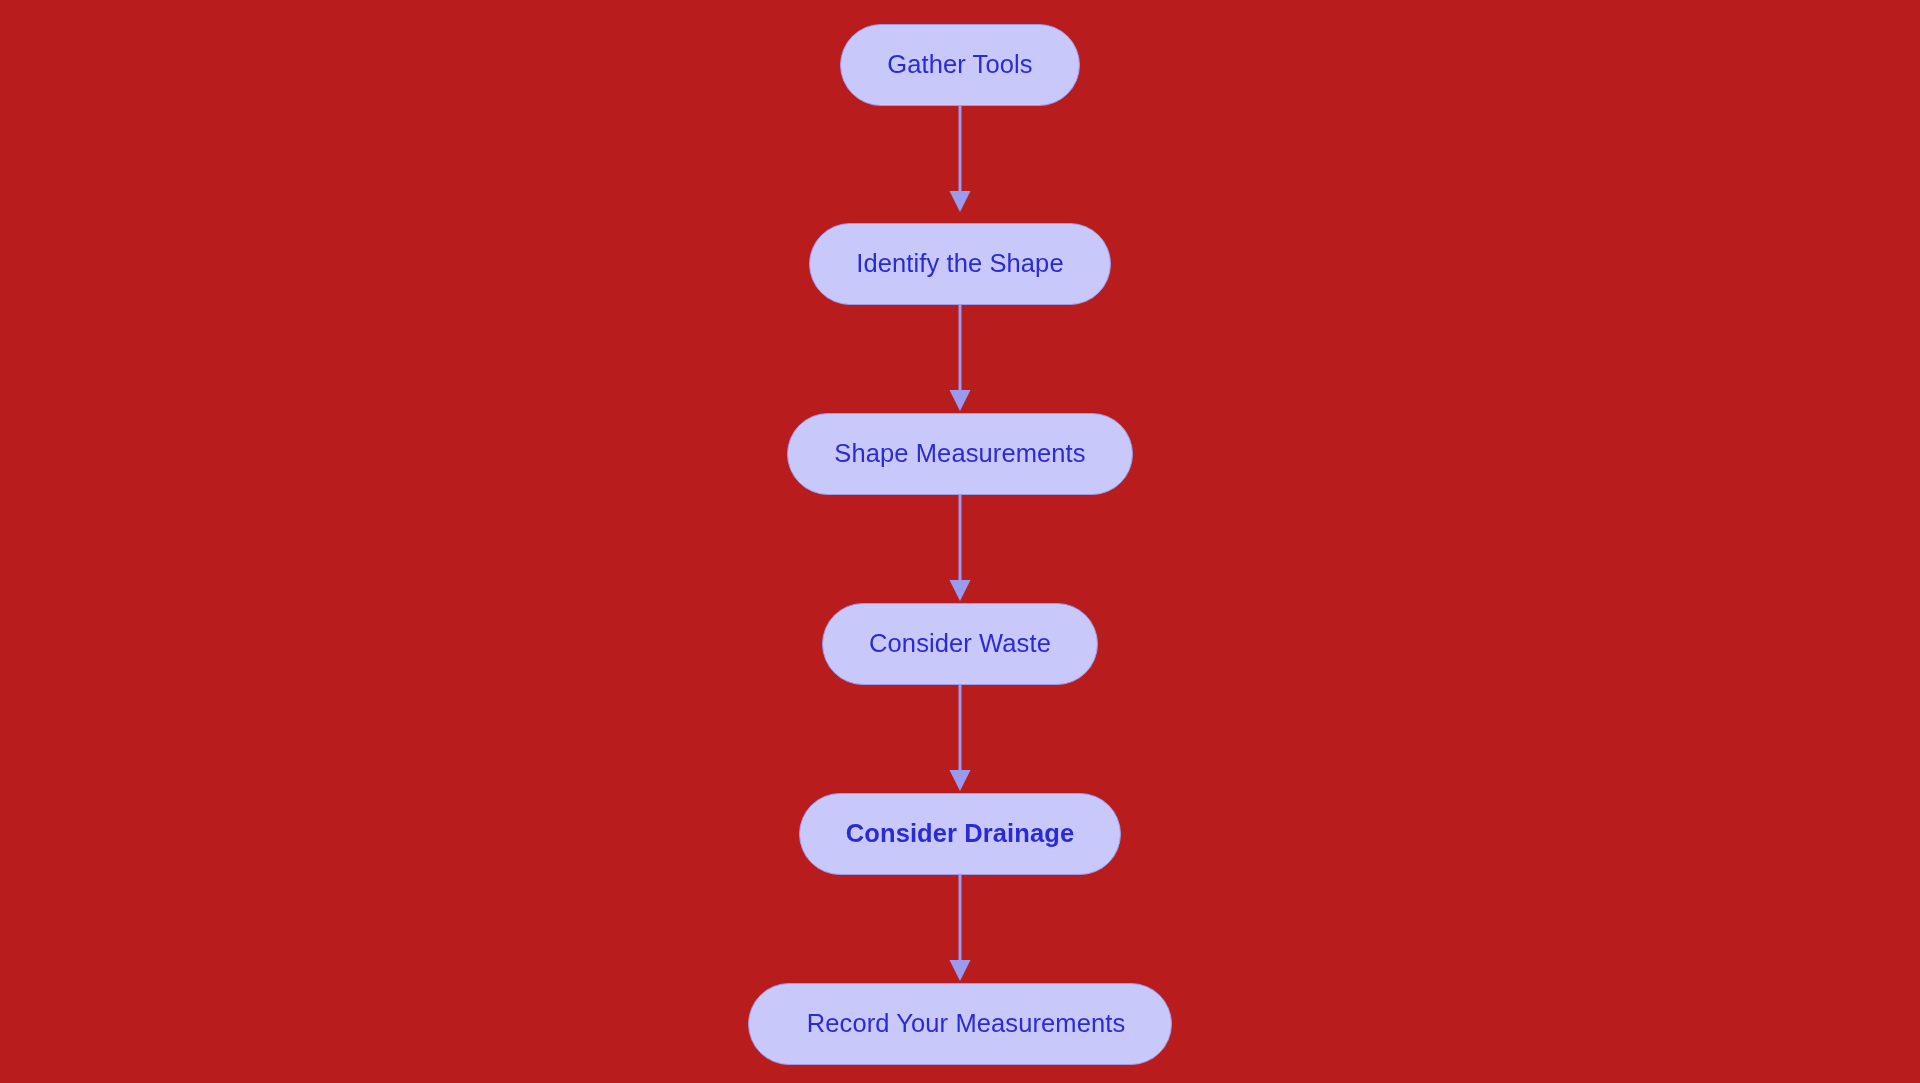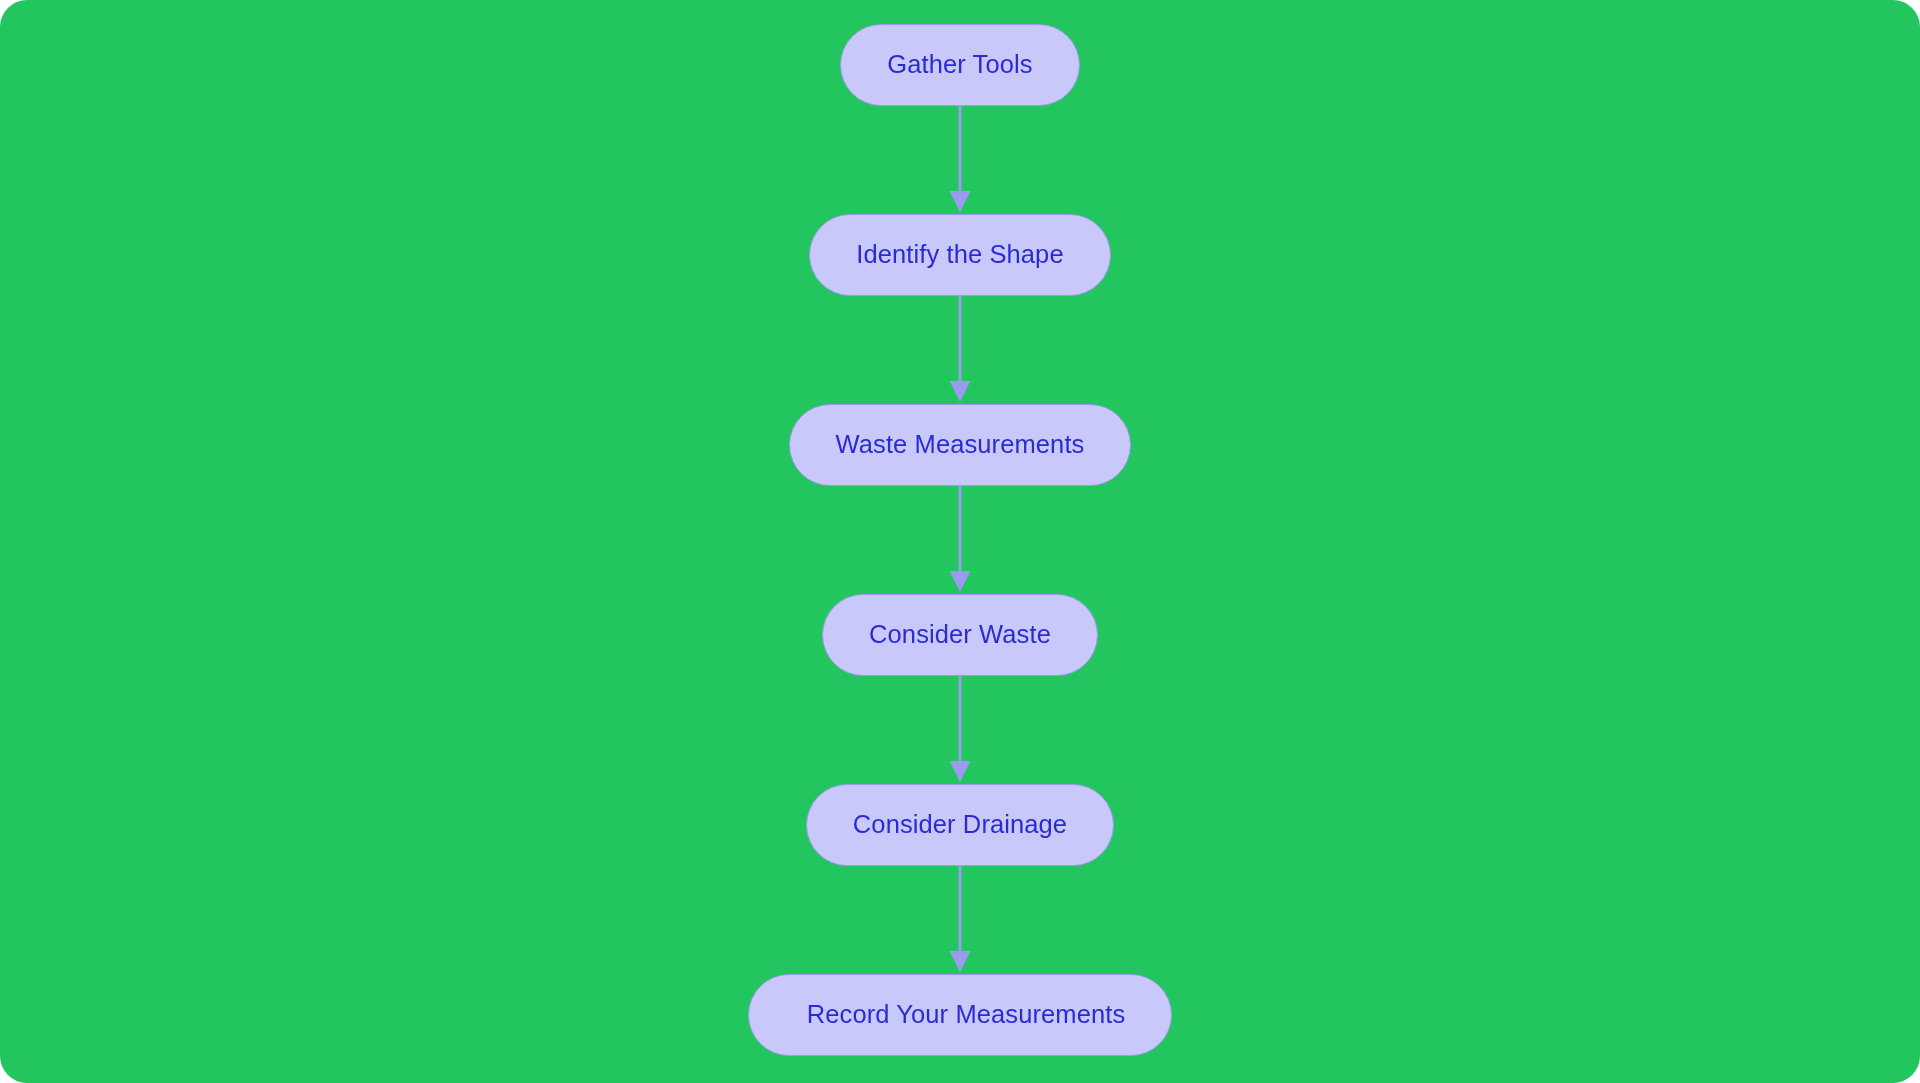--- a/index.html
+++ b/index.html
@@ -73,49 +73,49 @@
     height: 108px;
     overflow: visible;
   }
 
   
   .spacer-top { height: 24px; flex: 0 0 auto; width: 1px; }
 </style>
 </head>
 <body style="background: rgb(255, 255, 255);">
 
-<div id="flowchart-root" style="background: #22c55e; border-radius: 27px;">
+<div id="flowchart-root" style="background: #b91c1c;">
   <div class="flow-column">
 
     <div class="spacer-top"></div>
 
     <div class="node" style="background: rgb(200, 200, 250); border-color: rgb(154, 154, 238);">
       <span class="node-label" style="color: rgb(43, 43, 212);">Gather Tools</span>
     </div>
 
     <div class="connector">
       <svg viewBox="0 0 24 108" xmlns="http://www.w3.org/2000/svg">
         <line x1="12" y1="0" x2="12" y2="88" stroke="#9a9aee" stroke-width="3"></line>
         <polygon points="12,106 1.5,85 22.5,85" fill="#9a9aee"></polygon>
       </svg>
     </div>
 
-    <div class="node" style="background: rgb(200, 200, 250); border-color: rgb(154, 154, 238);">
+    <div class="node" style="background: rgb(200, 200, 250); border-color: rgb(154, 154, 238); margin-top: 9px;">
       <span class="node-label" style="color: rgb(43, 43, 212);">Identify the Shape</span>
     </div>
 
     <div class="connector">
       <svg viewBox="0 0 24 108" xmlns="http://www.w3.org/2000/svg">
         <line x1="12" y1="0" x2="12" y2="88" stroke="#9a9aee" stroke-width="3"></line>
         <polygon points="12,106 1.5,85 22.5,85" fill="#9a9aee"></polygon>
       </svg>
     </div>
 
     <div class="node" style="background: rgb(200, 200, 250); border-color: rgb(154, 154, 238);">
-      <span class="node-label" style="color: rgb(43, 43, 212);">Waste Measurements</span>
+      <span class="node-label" style="color: rgb(43, 43, 212);">Shape Measurements</span>
     </div>
 
     <div class="connector">
       <svg viewBox="0 0 24 108" xmlns="http://www.w3.org/2000/svg">
         <line x1="12" y1="0" x2="12" y2="88" stroke="#9a9aee" stroke-width="3"></line>
         <polygon points="12,106 1.5,85 22.5,85" fill="#9a9aee"></polygon>
       </svg>
     </div>
 
     <div class="node" style="background: rgb(200, 200, 250); border-color: rgb(154, 154, 238); text-align: center;">
@@ -123,21 +123,21 @@
     </div>
 
     <div class="connector">
       <svg viewBox="0 0 24 108" xmlns="http://www.w3.org/2000/svg">
         <line x1="12" y1="0" x2="12" y2="88" stroke="#9a9aee" stroke-width="3"></line>
         <polygon points="12,106 1.5,85 22.5,85" fill="#9a9aee"></polygon>
       </svg>
     </div>
 
     <div class="node" style="background: rgb(200, 200, 250); border-color: rgb(154, 154, 238);">
-      <span class="node-label" style="color: rgb(43, 43, 212);">Consider Drainage</span>
+      <span class="node-label" style="color: rgb(43, 43, 212); font-weight: bold;">Consider Drainage</span>
     </div>
 
     <div class="connector">
       <svg viewBox="0 0 24 108" xmlns="http://www.w3.org/2000/svg">
         <line x1="12" y1="0" x2="12" y2="88" stroke="#9a9aee" stroke-width="3"></line>
         <polygon points="12,106 1.5,85 22.5,85" fill="#9a9aee"></polygon>
       </svg>
     </div>
 
     <div class="node" style="background: rgb(200, 200, 250); border-color: rgb(154, 154, 238);">

